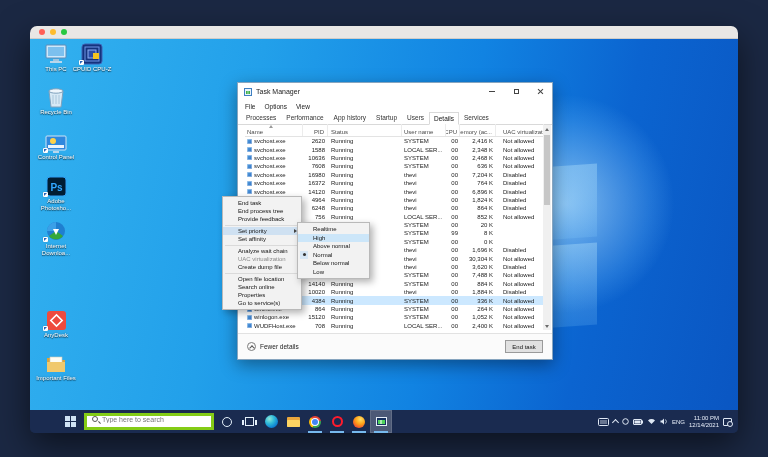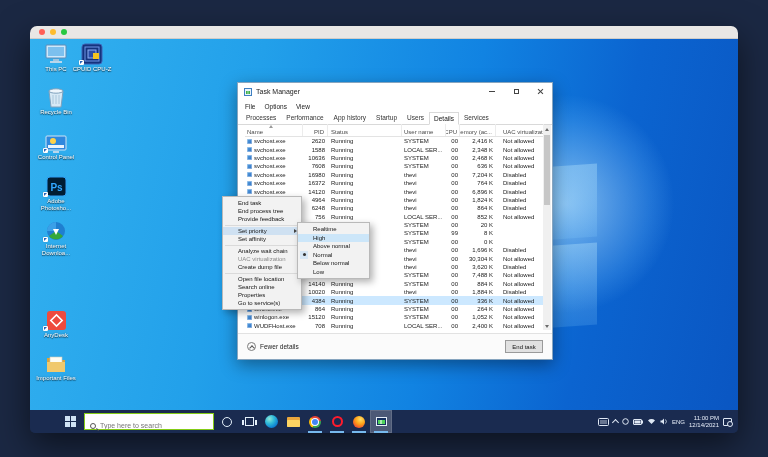--- a/index.html
+++ b/index.html
@@ -110,21 +110,21 @@
   .radio-box { position:absolute; left:2px; top:0; width:8px; height:8px; background:#d6e6f5; display:flex; align-items:center; justify-content:center; }
   .radio-dot { width:3px; height:3px; border-radius:50%; background:#333; }
   .mi-sub { height:8.5px; }
 
   
   .taskbar { position:absolute; left:0; right:0; bottom:0; height:23px; background:#1a2b50; display:flex; align-items:center; }
   .start { position:absolute; left:35px; top:6px; width:11px; height:11px; display:grid;
     grid-template-columns:5px 5px; grid-template-rows:5px 5px; gap:1px; }
   .start i { background:#cfe3f5; }
   .searchbox { position:absolute; left:54px; top:3px; width:130px; height:17px; background:#fff;
-    border:1px solid #84cc16; display:flex; align-items:flex-end; gap:4px; padding-left:5px; }
+    border:3px solid #84cc16; display:flex; align-items:flex-start; gap:4px; padding-left:5px; }
   .mag { width:6px; height:6px; border:1px solid #555; border-radius:50%; position:relative; flex:none; }
   .mag:after { content:""; position:absolute; left:5px; top:5px; width:3px; height:1px; background:#555; transform:rotate(45deg); }
   .searchbox input { border:0; outline:0; width:100px; font-size:7px; color:#444; background:transparent;
     font-family:"Liberation Sans", sans-serif; }
   .tb-strip { position:absolute; left:186px; top:0; height:23px; display:flex; }
   .tile { width:22px; height:23px; display:flex; align-items:center; justify-content:center; position:relative; }
   .tile.active { background:rgba(255,255,255,.22); box-shadow:inset 0 0 0 1px rgba(255,255,255,.12); }
   .runline { position:absolute; left:4px; right:4px; bottom:0; height:2px; background:#76b9ed; }
   .ico-cortana { width:10px; height:10px; border:1.4px solid #e4f0fa; border-radius:50%; }
   .ico-taskview { width:9px; height:9px; border:1px solid #e4f0fa; position:relative; }

